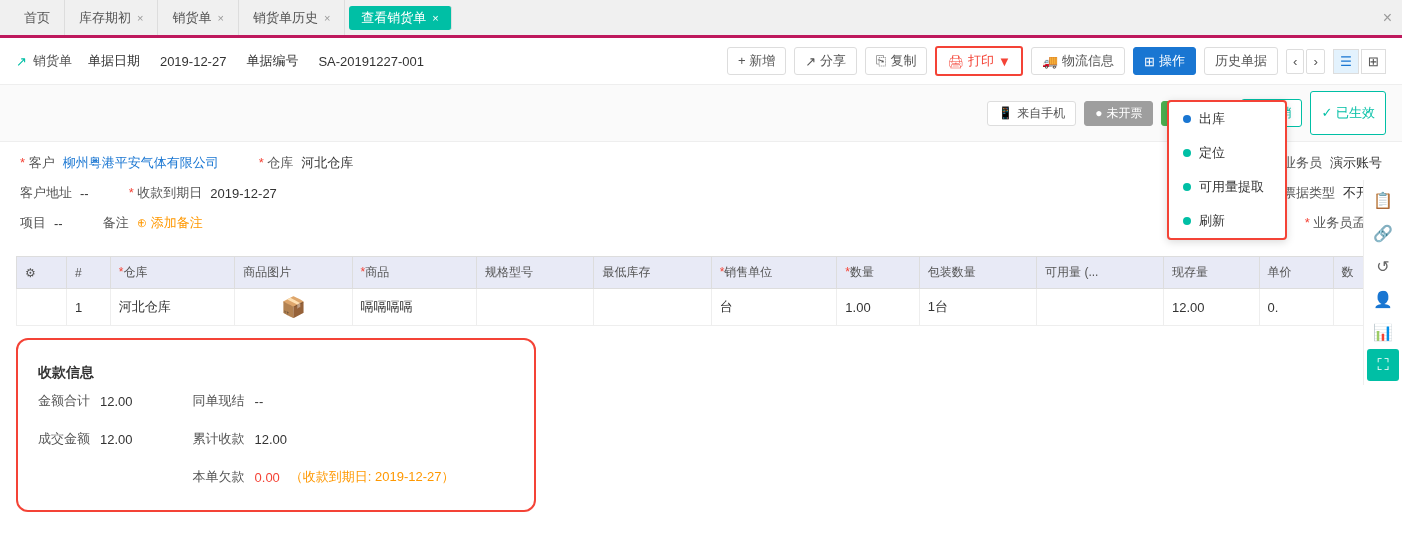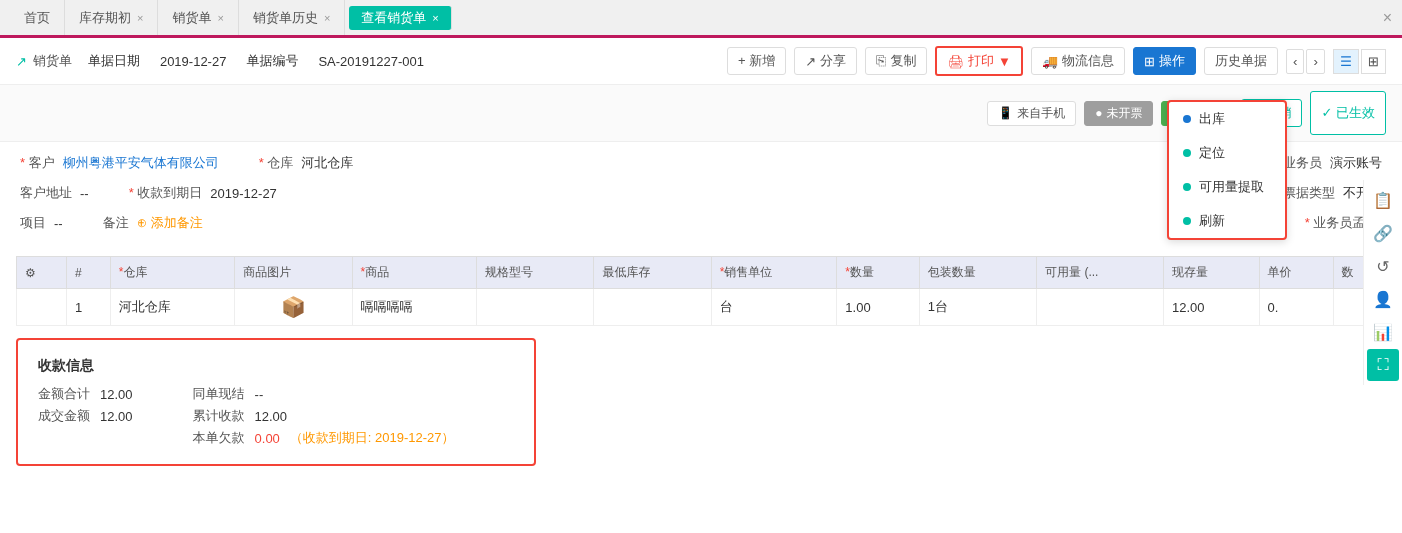--- a/index.html
+++ b/index.html
@@ -66,26 +66,26 @@
     .table-area { padding: 0 16px; }
     table { width: 100%; border-collapse: collapse; font-size: 13px; }
     thead tr { background: #e8eaf6; }
     th { padding: 7px 8px; text-align: left; font-weight: normal; color: #555; border: 1px solid #ddd; white-space: nowrap; font-size: 12px; }
     th .required { color: #f44336; }
     td { padding: 6px 8px; border: 1px solid #eee; color: #333; }
     tr.subtotal td { background: #fafafa; color: #555; }
 
     
     .payment-info {
-      border: 2px solid #f44336; border-radius: 4px; margin: 12px 16px;
-      padding: 17px 20px; background: #fff; max-width: 520px;
+      border: 2px solid #f44336; border-radius: 12px; margin: 12px 16px;
+      padding: 24px 20px; background: #fff; max-width: 520px;
     }
     .payment-title { font-size: 14px; font-weight: bold; color: #333; margin-bottom: 10px; }
     .payment-rows { display: flex; gap: 60px; }
-    .payment-col { display: flex; flex-direction: column; gap: 4px; }
+    .payment-col { display: flex; flex-direction: column; gap: 20px; }
     .payment-row { display: flex; align-items: center; gap: 10px; font-size: 13px; }
     .payment-key { color: #555; white-space: nowrap; }
     .payment-val { color: #333; }
     .payment-val.red { color: #f44336; }
     .payment-val.orange { color: #ff9800; }
 
     
     .dropdown-menu {
       position: absolute; top: 100px; right: 115px; background: #fff;
       border: 2px solid #f44336; border-radius: 4px; z-index: 100;

